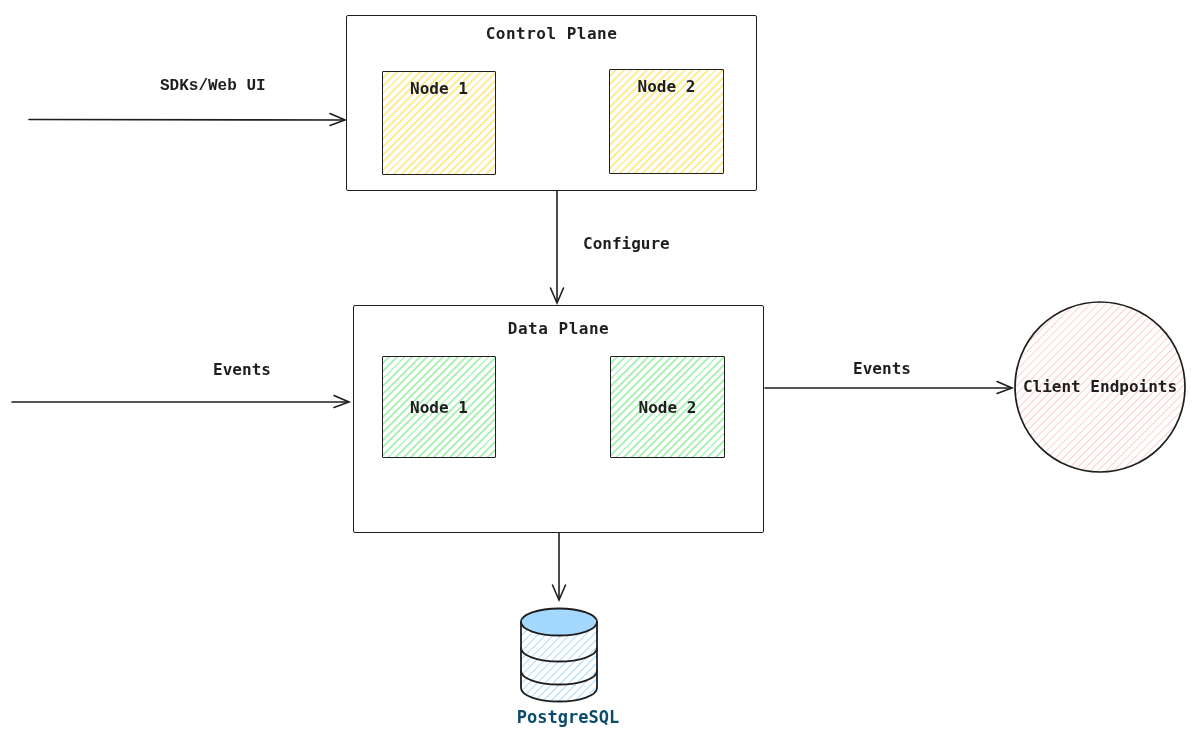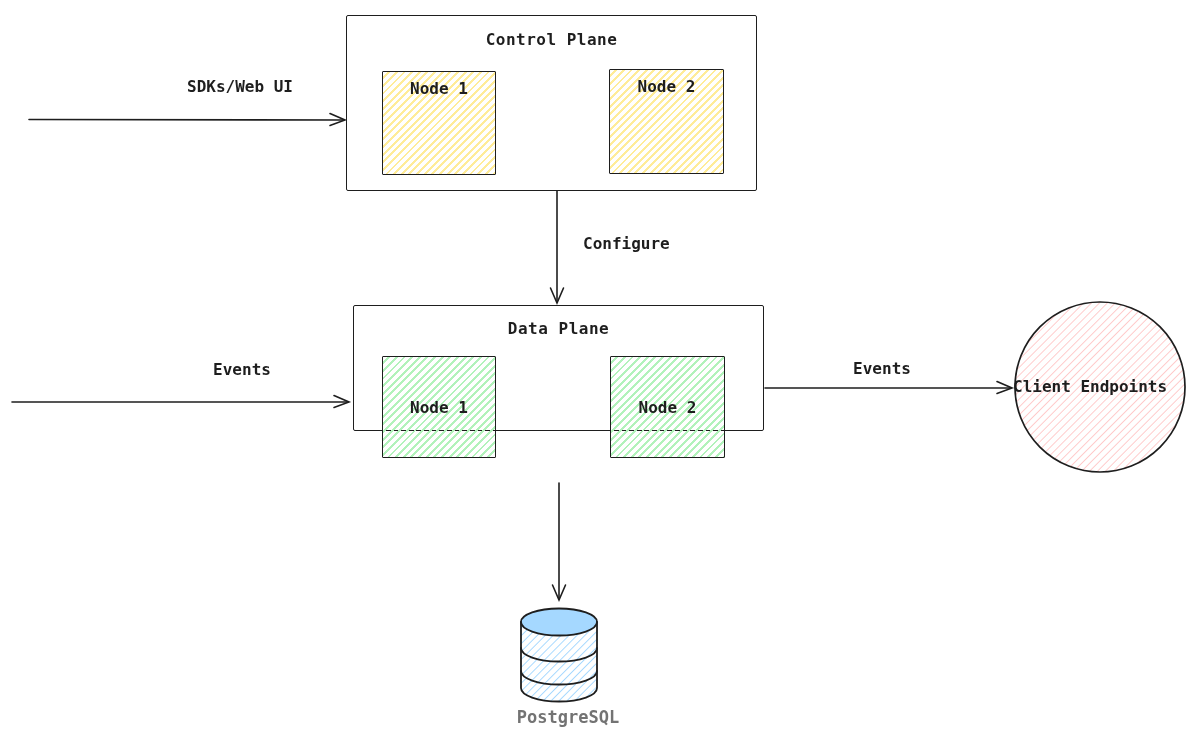--- a/index.html
+++ b/index.html
@@ -21,31 +21,31 @@
     width: 1200px; height: 745px;
     pointer-events: none;
   }
   .plane-box {
     position: absolute;
     border: 1.6px solid #1e1e1e;
     border-radius: 2px;
     background: #ffffff;
   }
   .plane-box.control { left: 346px; top: 15px; width: 411px; height: 176px; }
-  .plane-box.data    { left: 353px; top: 305px; width: 411px; height: 126px; }
+  .plane-box.data    { left: 353px; top: 305px; width: 411px; height: 228px; }
   .plane-title {
     position: absolute;
     left: 0; right: 0;
     text-align: center;
     font-size: 16px;
     font-weight: 600;
     letter-spacing: 0.5px;
     color: #1e1e1e;
   }
-  .plane-box.control .plane-title { top: 14px; }
+  .plane-box.control .plane-title { top: 8px; }
   .plane-box.data .plane-title { top: 13px; }
   .node-box {
     position: absolute;
     border: 1.6px solid #1e1e1e;
     border-radius: 1px;
     font-size: 16px;
     font-weight: 600;
     display: flex;
     justify-content: center;
   }
@@ -65,41 +65,42 @@
   .cp-n2 { left: 262px; top: 53px; width: 115px; height: 105px; }
   .dp-n1 { left: 28px;  top: 50px; width: 114px; height: 102px; }
   .dp-n2 { left: 256px; top: 50px; width: 115px; height: 102px; }
   .edge-label {
     position: absolute;
     font-size: 16px;
     font-weight: 600;
     white-space: nowrap;
     color: #1e1e1e;
   }
-  .lbl-sdks      { left: 160px; top: 77px;  width: 160px; text-align: center; }
+  .lbl-sdks      { left: 160px; top: 77px;  width: 160px; text-align: left; font-family: Liberation Mono, monospace; }
   .lbl-configure { left: 583px; top: 234px; }
   .lbl-events-in { left: 162px; top: 360px; width: 160px; text-align: center; }
   .lbl-events-out{ left: 802px; top: 359px; width: 160px; text-align: center; }
   .circle-label {
     position: absolute;
     left: 1013px; top: 377px;
     width: 174px;
+    text-align: center;
     font-size: 16px;
     font-weight: 600;
     white-space: nowrap;
     color: #1e1e1e;
   }
   .db-label {
     position: absolute;
     left: 498px; top: 707px;
     width: 140px;
     text-align: center;
     font-size: 17px;
     font-weight: 600;
-    color: #737373;
+    color: #0c4a6e;
   }
 </style>
 </head>
 <body>
 
 <div class="canvas">
 
   <svg class="overlay" viewBox="0 0 1200 745" xmlns="http://www.w3.org/2000/svg">
     <defs>
       <pattern id="hatchPink" width="5.6" height="5.6" patternUnits="userSpaceOnUse" patternTransform="rotate(45)">

